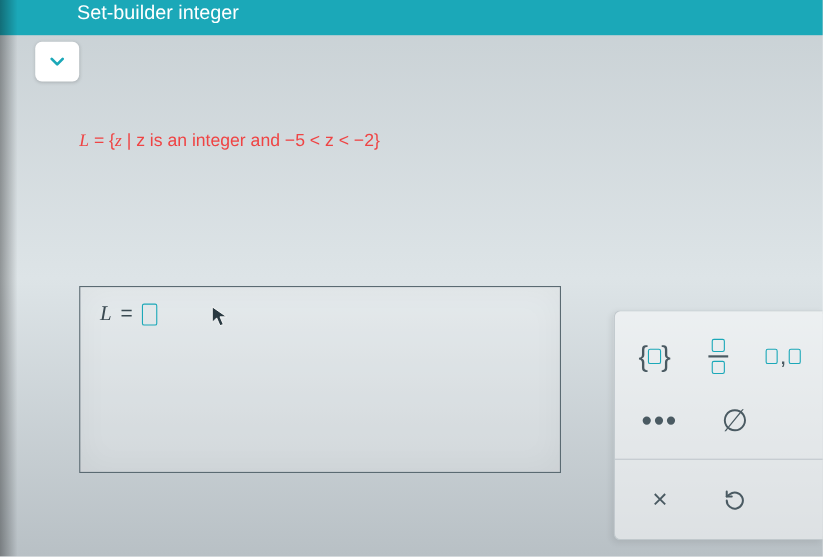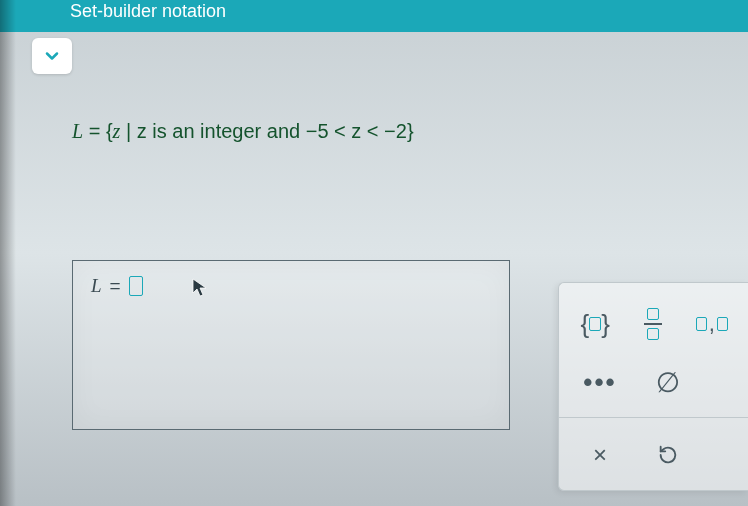--- a/index.html
+++ b/index.html
@@ -45,22 +45,22 @@
     color: #3a4a52;
     line-height: 1.5;
     font-weight: 500;
   }
   .set-link {
     color: #1ba8b8;
     text-decoration: underline dotted;
     text-underline-offset: 3px;
   }
   .set-def {
-    font-size: 20px;
-    color: #14532d;
+    font-size: 16px;
+    color: #ef4444;
     margin: 18px 0 0 44px;
     font-style: italic;
     font-family: Georgia, 'Times New Roman', serif;
     font-weight: 500;
   }
   .set-def .upright { font-style: normal; font-family: Arial, sans-serif; }
   .answer-area {
     position: absolute;
     top: 260px;
     left: 72px;
@@ -155,21 +155,21 @@
     width: 16px;
     background: linear-gradient(to right, rgba(0,0,0,0.35), transparent);
   }
 </style>
 </head>
 <body>
 
 <div class="left-edge"></div>
 
 <div class="header-bar">
-  <span>Set-builder notation</span>
+  <span>Set-builder integer</span>
 </div>
 
 <div class="collapse-btn">
   <svg viewBox="0 0 24 24">
     <path d="M6 9l6 6 6-6" stroke="#1ba8b8" stroke-width="3" fill="none" stroke-linecap="round" stroke-linejoin="round"></path>
   </svg>
 </div>
 
 <div class="content">
   <div class="set-def">

